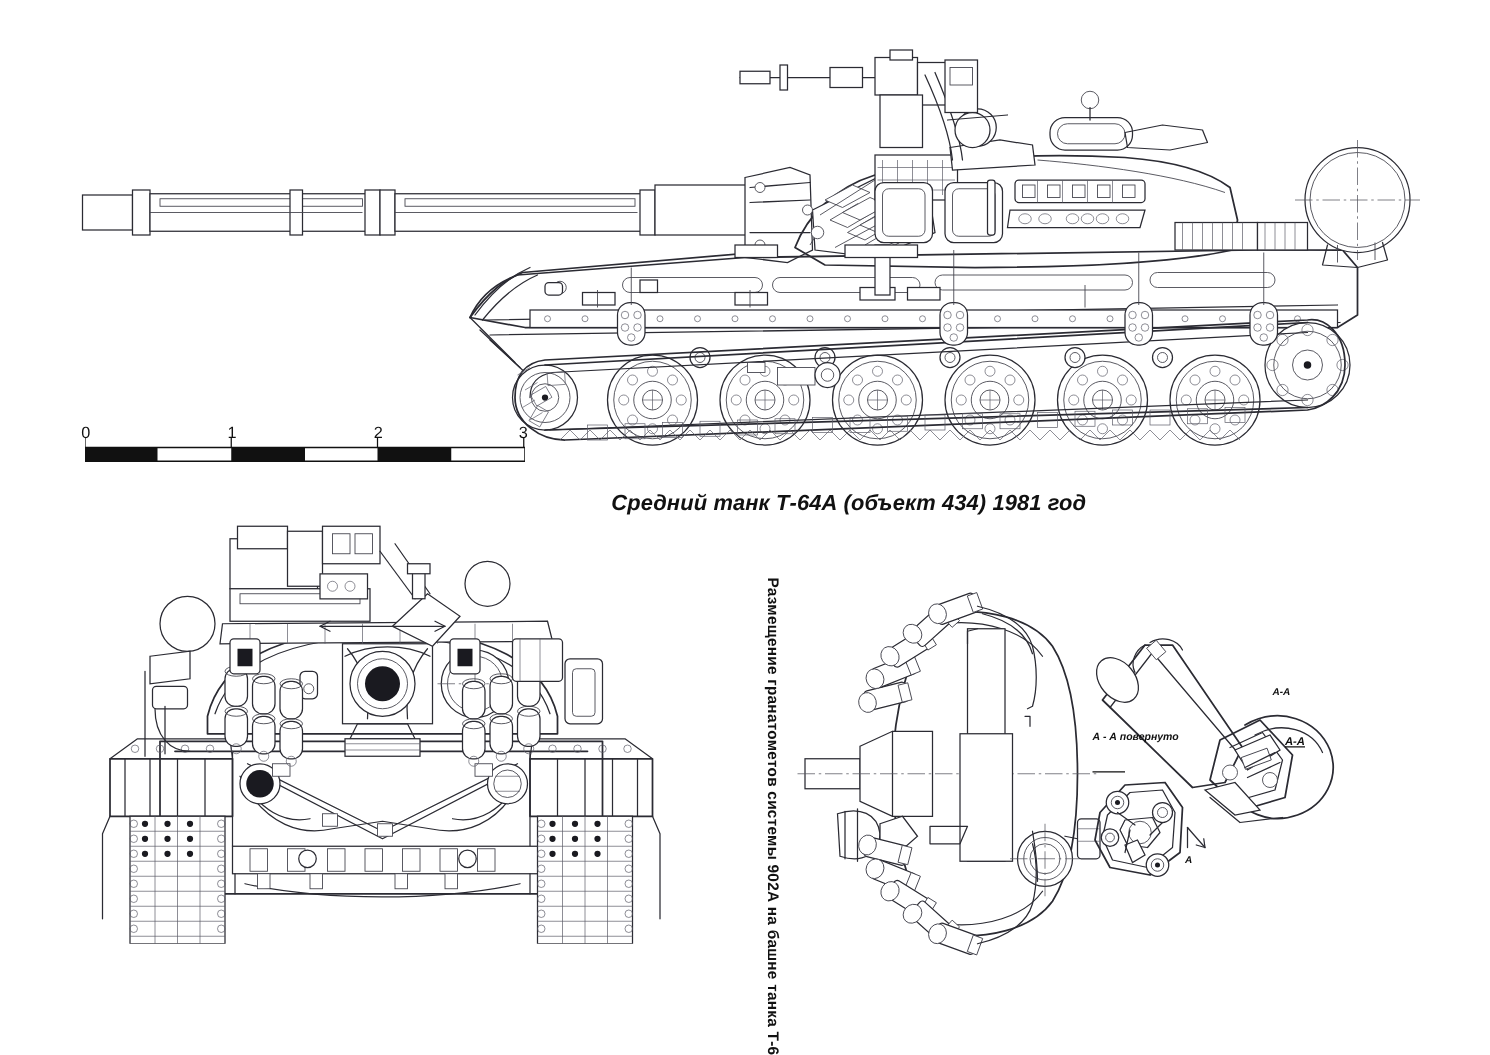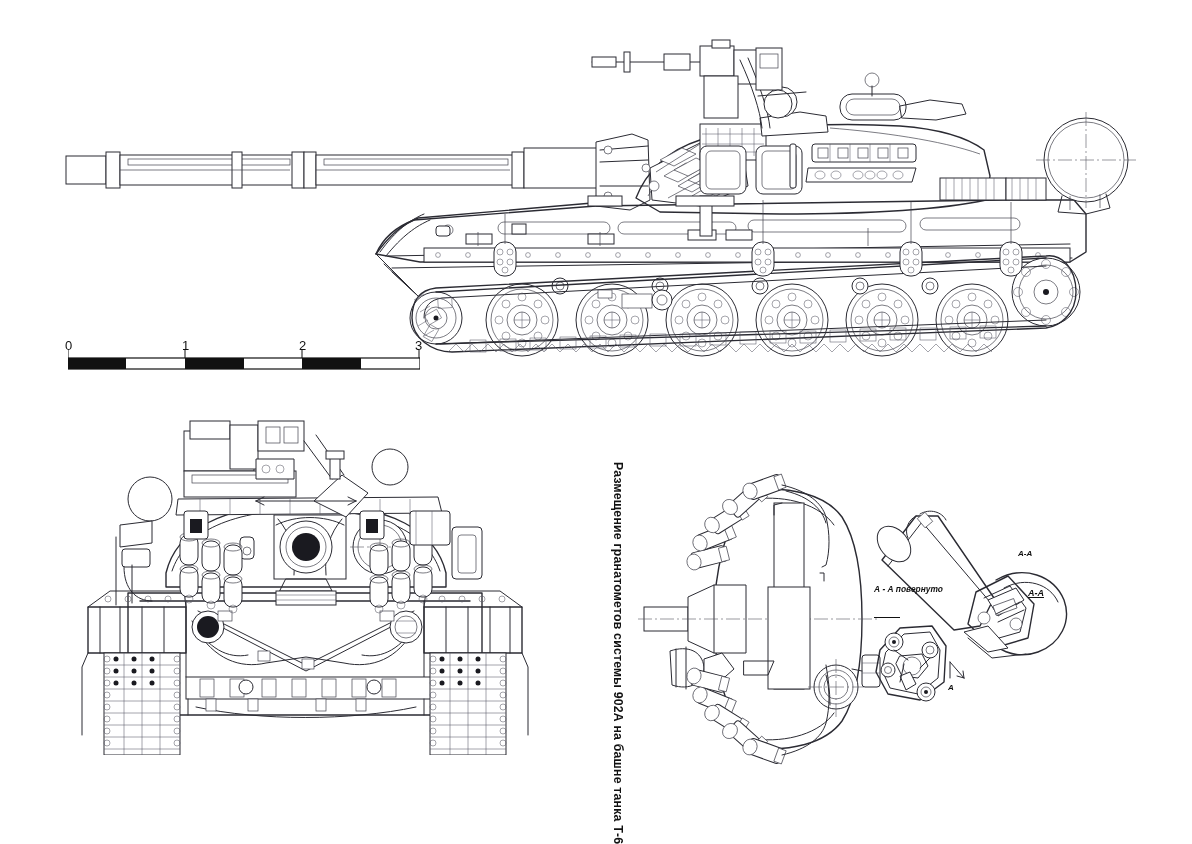--- a/index.html
+++ b/index.html
@@ -486,20 +486,21 @@
         <line x1="234" y1="6" x2="234" y2="14"></line>
         <line x1="351" y1="6" x2="351" y2="14"></line>
       </g>
     </svg>
     <span class="snum" style="left:-3px;top:-6px;">0</span>
     <span class="snum" style="left:114px;top:-6px;">1</span>
     <span class="snum" style="left:231px;top:-6px;">2</span>
     <span class="snum" style="left:347px;top:-6px;">3</span>
   </div>
 
+  <div class="cap" style="left:489px;top:392px;">Средний танк Т-64А (объект 434) 1981 год</div>
 
   <svg id="front-view" style="position:absolute;left:80px;top:415px;" width="450" height="340" viewBox="0 0 450 340">
 
     <g>
       <path class="ln2" d="M48 178 L402 178 L402 262 L380 262 L380 300 L70 300 L70 262 L48 262 Z"></path>
       <path class="ln2" d="M60 186 L390 186"></path>
       <path class="ln" d="M106 186 L106 262 M344 186 L344 262"></path>
 
       <path class="ln" d="M118 196 L226 250 L334 196"></path>
       <path class="ln" d="M122 202 L226 256 L330 202"></path>

